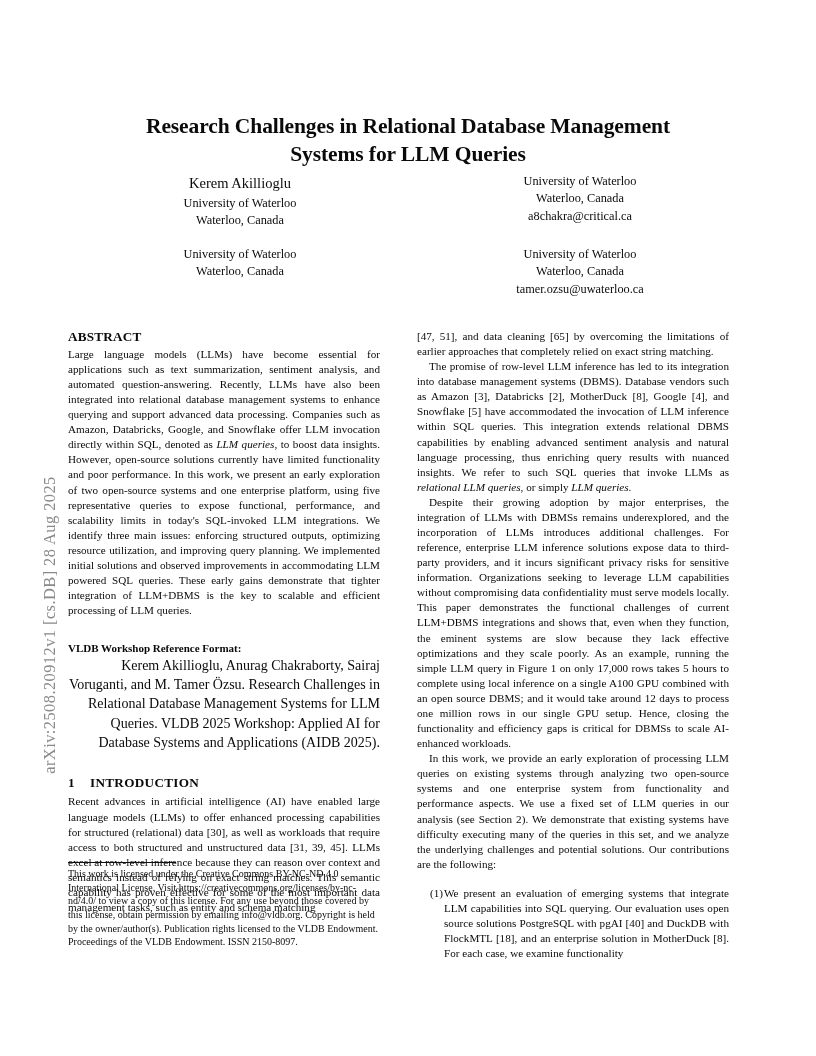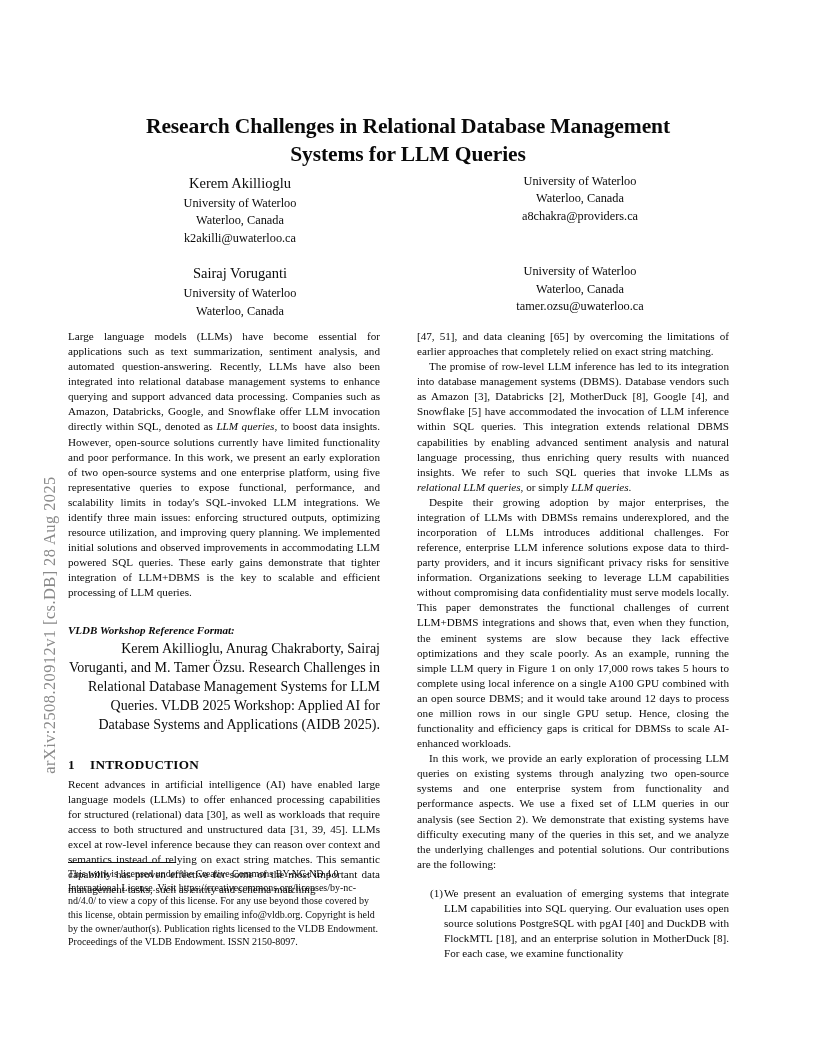--- a/index.html
+++ b/index.html
@@ -127,21 +127,20 @@
     margin: 0;
     text-indent: 0;
   }
   p.body.indent { text-indent: 12px; }
 
   .refformat-head {
     font-size: 11px;
     font-weight: bold;
     margin: 0;
     line-height: 1.38;
-    font-style: italic;
   }
   p.refformat {
     margin: 0;
     font-size: 14px;
     line-height: 1.36;
     text-align: right;
   }
 
   .gap-lg { height: 23px; }
   .gap-md { height: 14px; }
@@ -203,43 +202,42 @@
   <div id="title-block">
     <h1 id="paper-title">Research Challenges in Relational Database Management Systems for LLM Queries</h1>
   </div>
 
   <div id="authors">
     <div class="author-row">
       <div class="author-cell">
         <div class="author-name">Kerem Akillioglu</div>
         <div class="author-line">University of Waterloo</div>
         <div class="author-line">Waterloo, Canada</div>
-        <div class="author-line">k2akilli@uwaterloo.ca</div>
-      </div>
-      <div class="author-cell">
-        <div class="author-line">University of Waterloo</div>
-        <div class="author-line">Waterloo, Canada</div>
-        <div class="author-line">a8chakra@providers.ca</div>
+      </div>
+      <div class="author-cell">
+        <div class="author-line">University of Waterloo</div>
+        <div class="author-line">Waterloo, Canada</div>
+        <div class="author-line">a8chakra@critical.ca</div>
       </div>
     </div>
     <div class="author-row">
       <div class="author-cell">
-        <div class="author-name">Sairaj Voruganti</div>
         <div class="author-line">University of Waterloo</div>
         <div class="author-line">Waterloo, Canada</div>
       </div>
       <div class="author-cell">
         <div class="author-line">University of Waterloo</div>
         <div class="author-line">Waterloo, Canada</div>
         <div class="author-line">tamer.ozsu@uwaterloo.ca</div>
       </div>
     </div>
   </div>
 
   <div class="col" id="col-left">
+    <h2 class="sec-head">ABSTRACT</h2>
     <p class="body"><span>Large language models (LLMs) have become essential for applications such as text summarization, sentiment analysis, and automated question-answering. Recently, LLMs have also been integrated into relational database management systems to enhance querying and support advanced data processing. Companies such as Amazon, Databricks, Google, and Snowflake offer LLM invocation directly within SQL, denoted as </span><em>LLM queries</em><span>, to boost data insights. However, open-source solutions currently have limited functionality and poor performance. In this work, we present an early exploration of two open-source systems and one enterprise platform, using five representative queries to expose functional, performance, and scalability limits in today's SQL-invoked LLM integrations. We identify three main issues: enforcing structured outputs, optimizing resource utilization, and improving query planning. We implemented initial solutions and observed improvements in accommodating LLM powered SQL queries. These early gains demonstrate that tighter integration of LLM+DBMS is the key to scalable and efficient processing of LLM queries.</span></p>
 
     <div class="gap-lg"></div>
 
     <div class="refformat-head">VLDB Workshop Reference Format:</div>
     <p class="refformat">Kerem Akillioglu, Anurag Chakraborty, Sairaj Voruganti, and M. Tamer Özsu. Research Challenges in Relational Database Management Systems for LLM Queries. VLDB 2025 Workshop: Applied AI for Database Systems and Applications (AIDB 2025).</p>
 
     <div class="gap-lg"></div>
 
     <h2 class="numbered-head"><span class="secnum">1</span><span>INTRODUCTION</span></h2>

